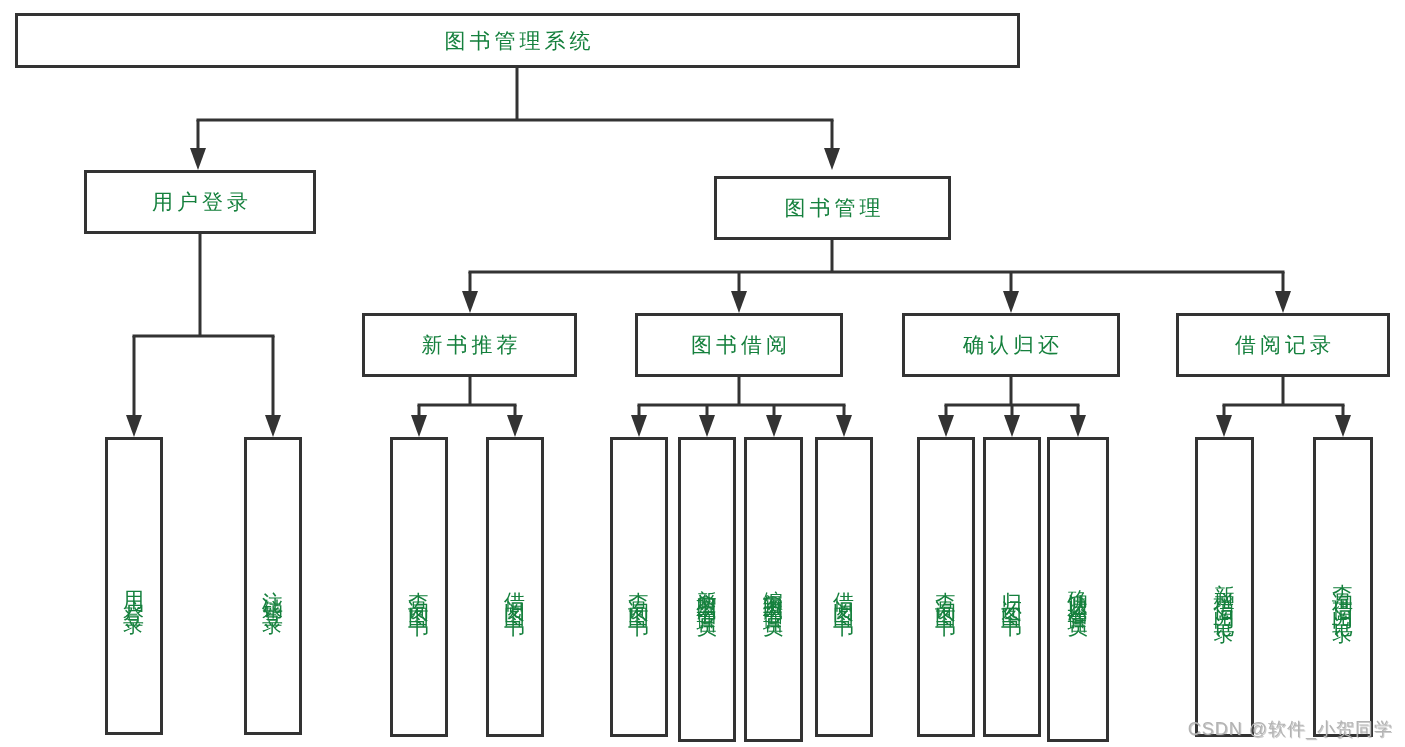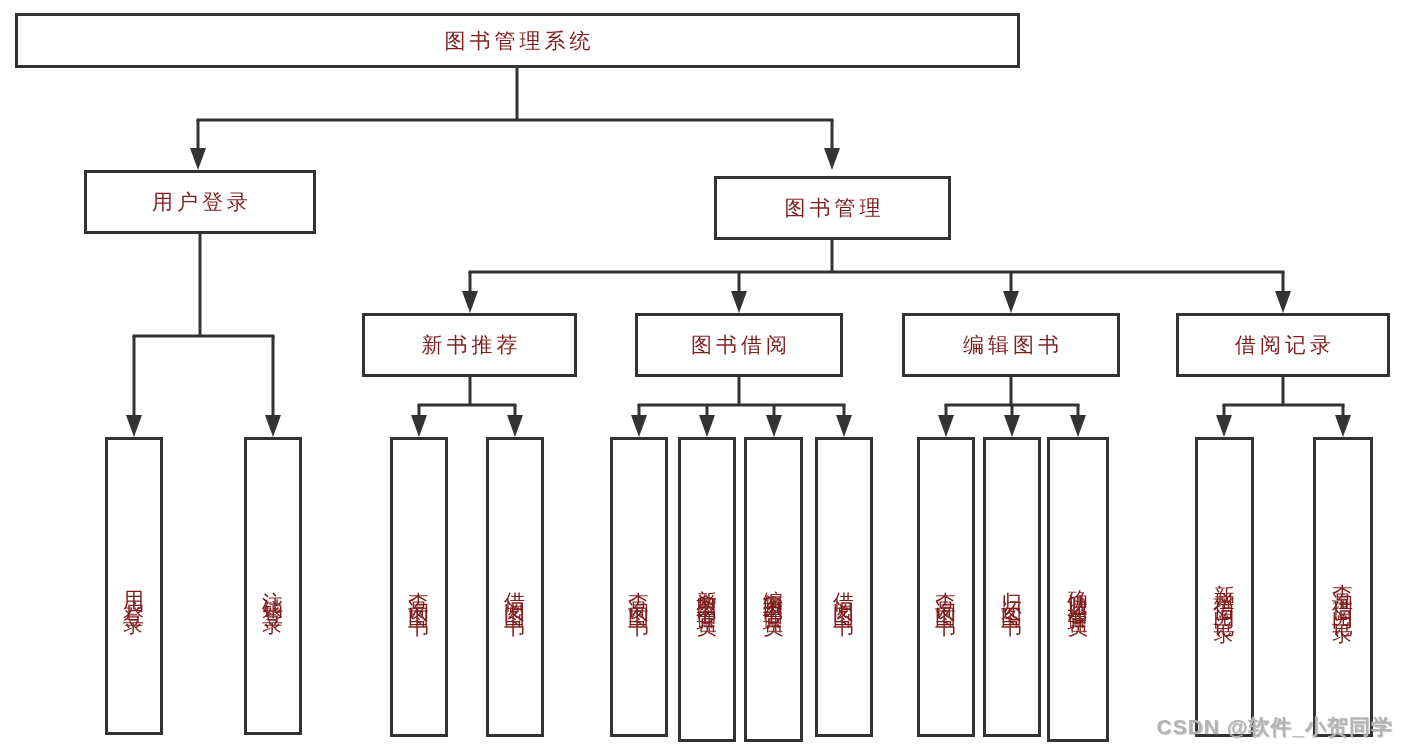--- a/index.html
+++ b/index.html
@@ -13,21 +13,21 @@
   .connectors{position:absolute;left:0;top:0;z-index:1;}
   .connectors path{stroke:#333333;stroke-width:3;fill:none;}
   .connectors polygon{fill:#333333;stroke:none;}
   .node{
     position:absolute;
     background:#ffffff;
     border:3px solid #333333;
     box-sizing:border-box;
     display:flex;align-items:center;justify-content:center;
     z-index:2;
-    color:#7f1d1d;
+    color:#15803d;
   }
   .hlabel{
     font-size:21px;
     letter-spacing:4px;
     margin-right:-4px;
     white-space:nowrap;
   }
   .vtext{
     writing-mode:vertical-rl;
     text-orientation:mixed;
@@ -39,26 +39,25 @@
   }
   .leaf.tight .vtext{
     font-size:20px;
     letter-spacing:4px;
     margin-bottom:-4px;
   }
   .watermark{
     position:absolute;
     right:12px;bottom:6px;
     z-index:3;
-    font-size:21px;
+    font-size:18px;
     letter-spacing:1px;
     color:#b3b3b3;
     text-shadow:1px 1px 0 rgba(110,110,110,0.35);
     white-space:nowrap;
-    font-weight:bold;
   }
 </style>
 </head>
 <body>
 
 <div class="canvas">
 
   <svg class="connectors" width="1405" height="747" viewBox="0 0 1405 747">
 
     <g>
@@ -146,21 +145,21 @@
     <span class="hlabel">图书管理</span>
   </div>
 
   <div class="node" style="left:635px;top:313px;width:208px;height:64px">
     <span class="hlabel">图书借阅</span>
   </div>
   <div class="node" style="left:362px;top:313px;width:215px;height:64px">
     <span class="hlabel">新书推荐</span>
   </div>
   <div class="node" style="left:902px;top:313px;width:218px;height:64px">
-    <span class="hlabel">编辑图书</span>
+    <span class="hlabel">确认归还</span>
   </div>
   <div class="node" style="left:1176px;top:313px;width:214px;height:64px">
     <span class="hlabel">借阅记录</span>
   </div>
 
   <div class="node leaf" style="left:105px;top:437px;width:58px;height:298px">
     <span class="vtext">用户登录</span>
   </div>
   <div class="node leaf" style="left:244px;top:437px;width:58px;height:298px">
     <span class="vtext">注销登录</span>

